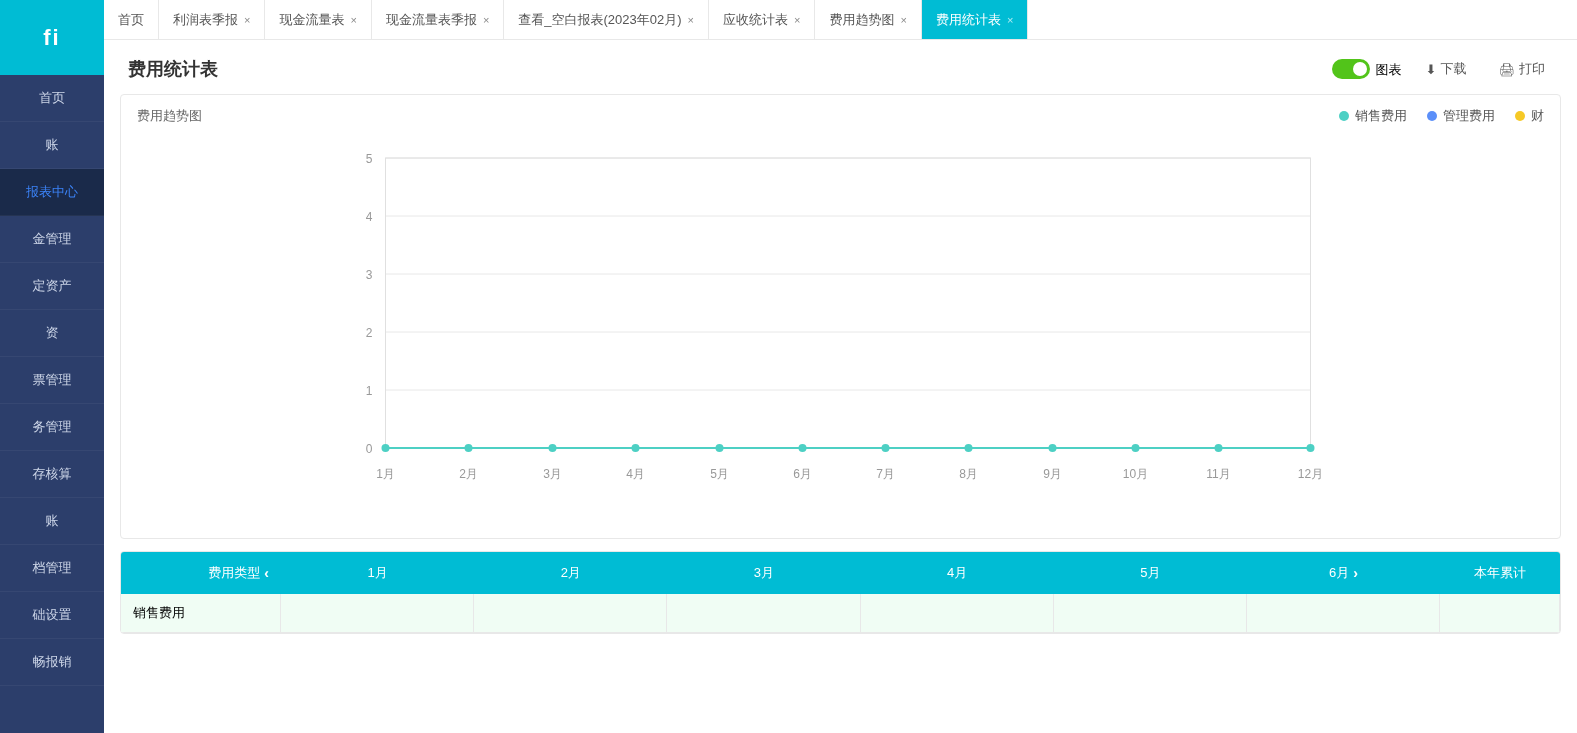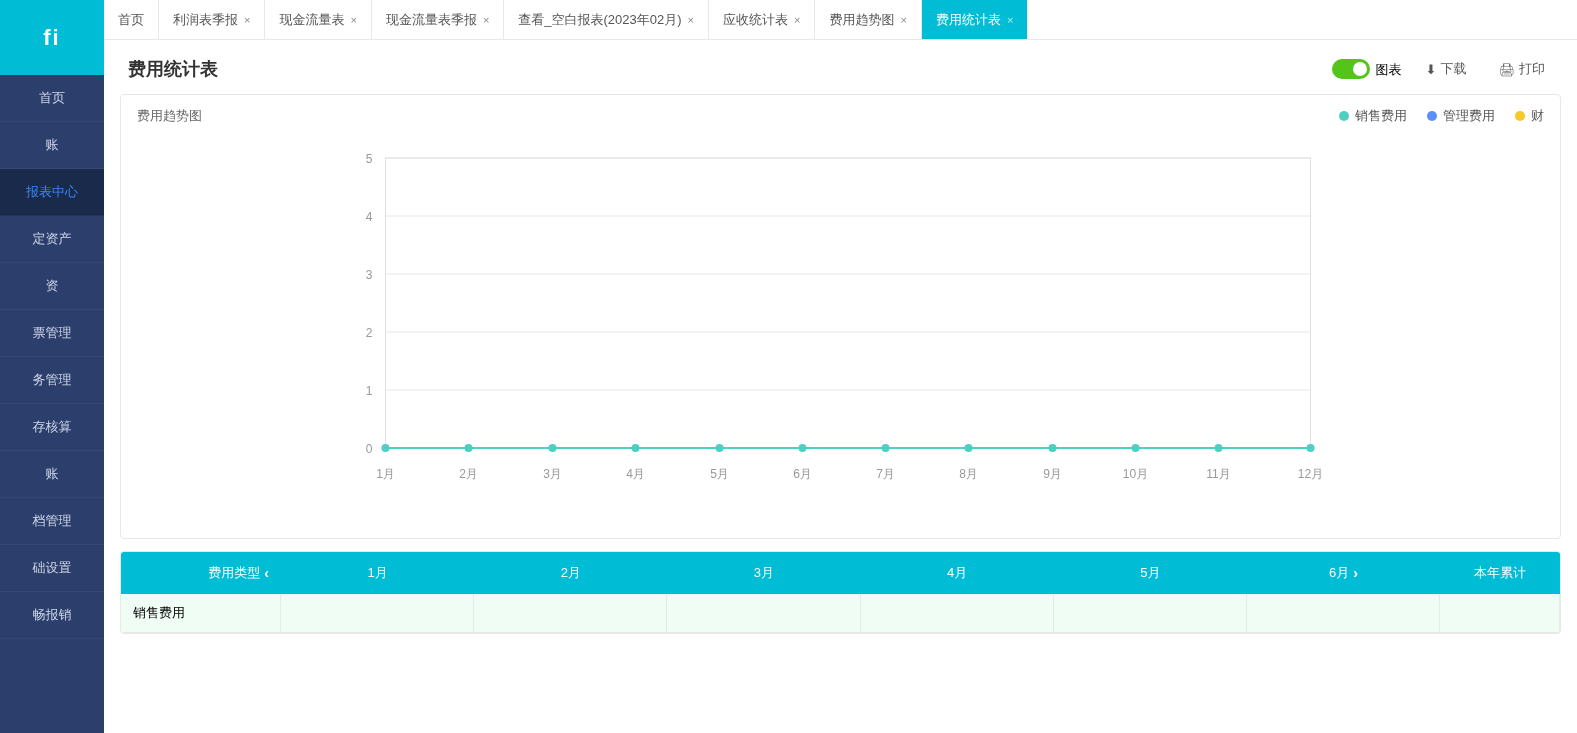--- a/index.html
+++ b/index.html
@@ -240,20 +240,21 @@
     }
   </style>
 </head>
 <body>
 
 <div class="sidebar">
   <div class="sidebar-logo">fi</div>
   <div class="sidebar-item">首页</div>
   <div class="sidebar-item">账</div>
   <div class="sidebar-item active">报表中心</div>
+  <div class="sidebar-item">金管理</div>
   <div class="sidebar-item">定资产</div>
   <div class="sidebar-item">资</div>
   <div class="sidebar-item">票管理</div>
   <div class="sidebar-item">务管理</div>
   <div class="sidebar-item">存核算</div>
   <div class="sidebar-item">账</div>
   <div class="sidebar-item">档管理</div>
   <div class="sidebar-item">础设置</div>
   <div class="sidebar-item">畅报销</div>
 </div>

